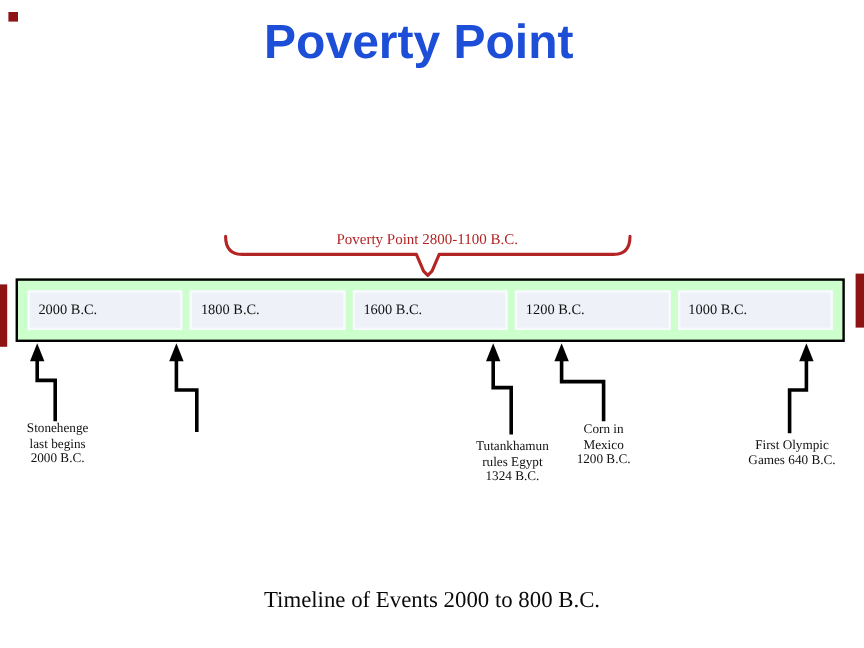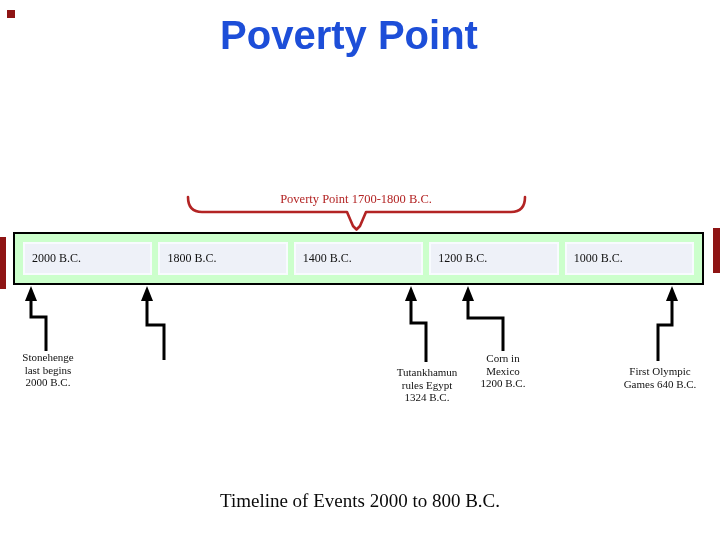--- a/index.html
+++ b/index.html
@@ -98,35 +98,35 @@
   .mark-left   { left: 0px; top: 237px; width: 6px; height: 52px; }
   .mark-right  { left: 713px; top: 228px; width: 7px; height: 45px; }
 </style>
 </head>
 <body>
 
 <div class="slide">
 
   <div class="title">Poverty Point</div>
 
-  <div class="brace-label">Poverty Point 1700-1800 B.C.</div>
+  <div class="brace-label">Poverty Point 2800-1100 B.C.</div>
 
   <svg class="brace-svg" width="720" height="540" viewBox="0 0 720 540">
     <path d="M 188 197 Q 188 212 202 212 L 347 212 L 353 226 L 356.5 229.5 L 360 226 L 366 212 L 511 212 Q 525 212 525 197" fill="none" stroke="#b32424" stroke-width="2.6" stroke-linecap="round" stroke-linejoin="round"></path>
   </svg>
 
   <div class="timeline">
     <div class="cell">
         <span>2000 B.C.</span>
       </div>
     <div class="cell">
         <span>1800 B.C.</span>
       </div>
     <div class="cell">
-        <span>1400 B.C.</span>
+        <span>1600 B.C.</span>
       </div>
     <div class="cell">
         <span>1200 B.C.</span>
       </div>
     <div class="cell">
         <span>1000 B.C.</span>
       </div>
   </div>
 
   <svg class="arrows-svg" width="720" height="540" viewBox="0 0 720 540">

